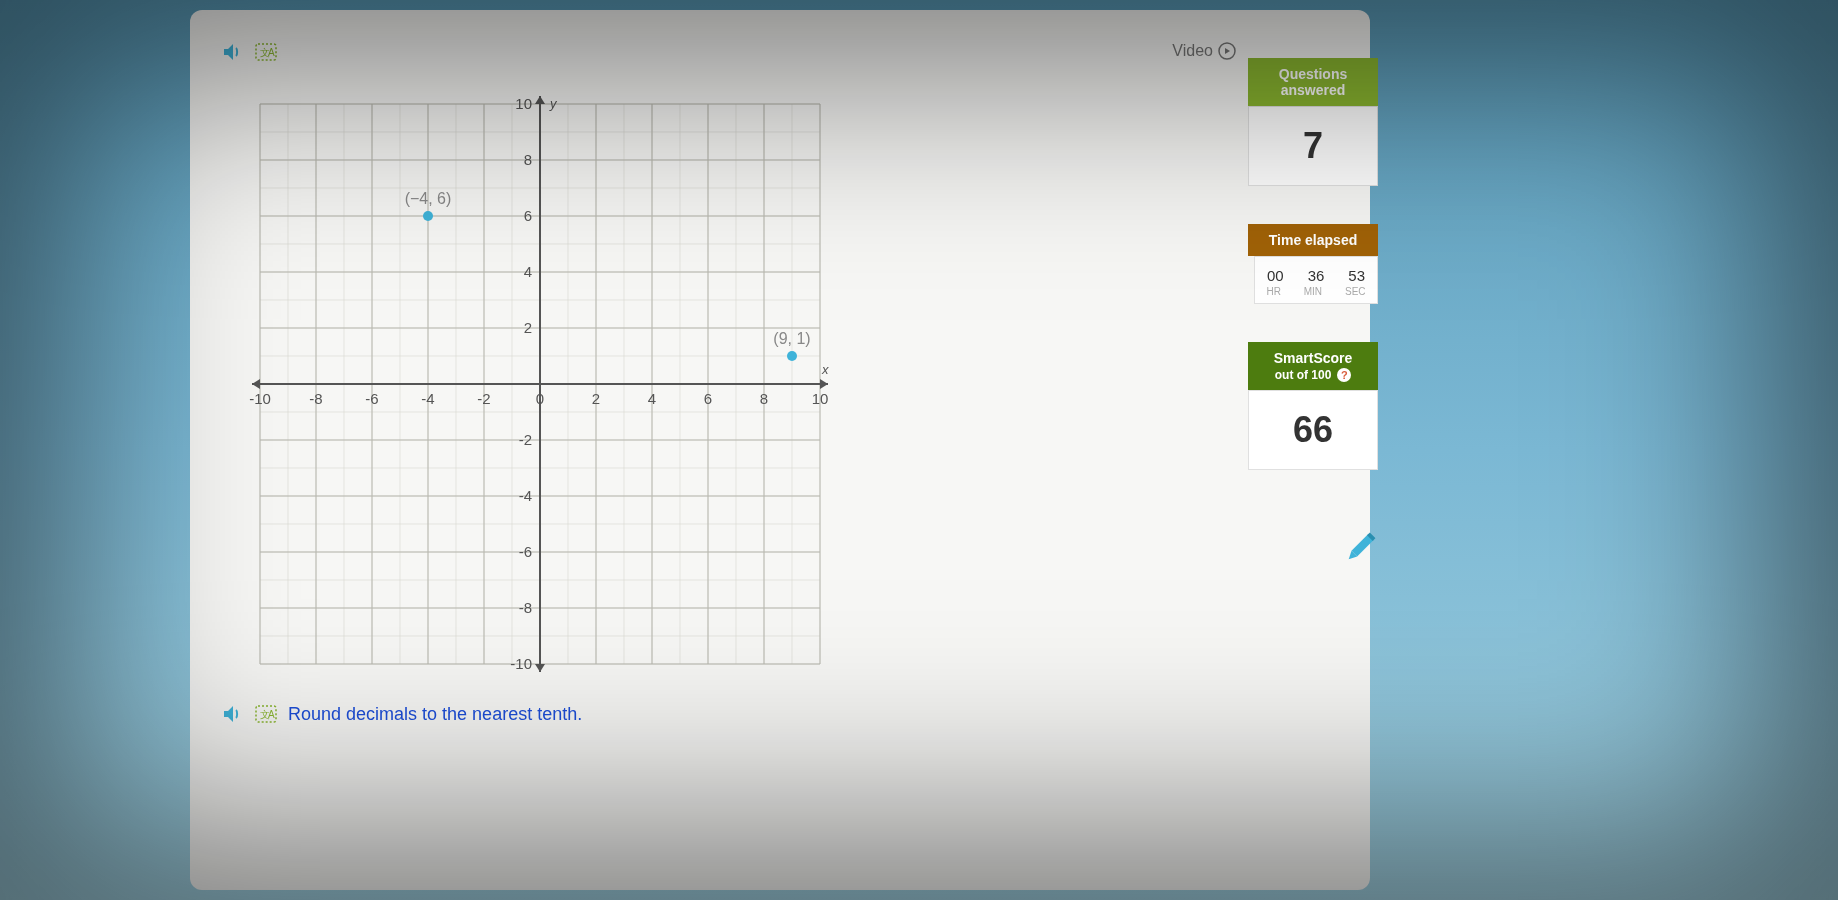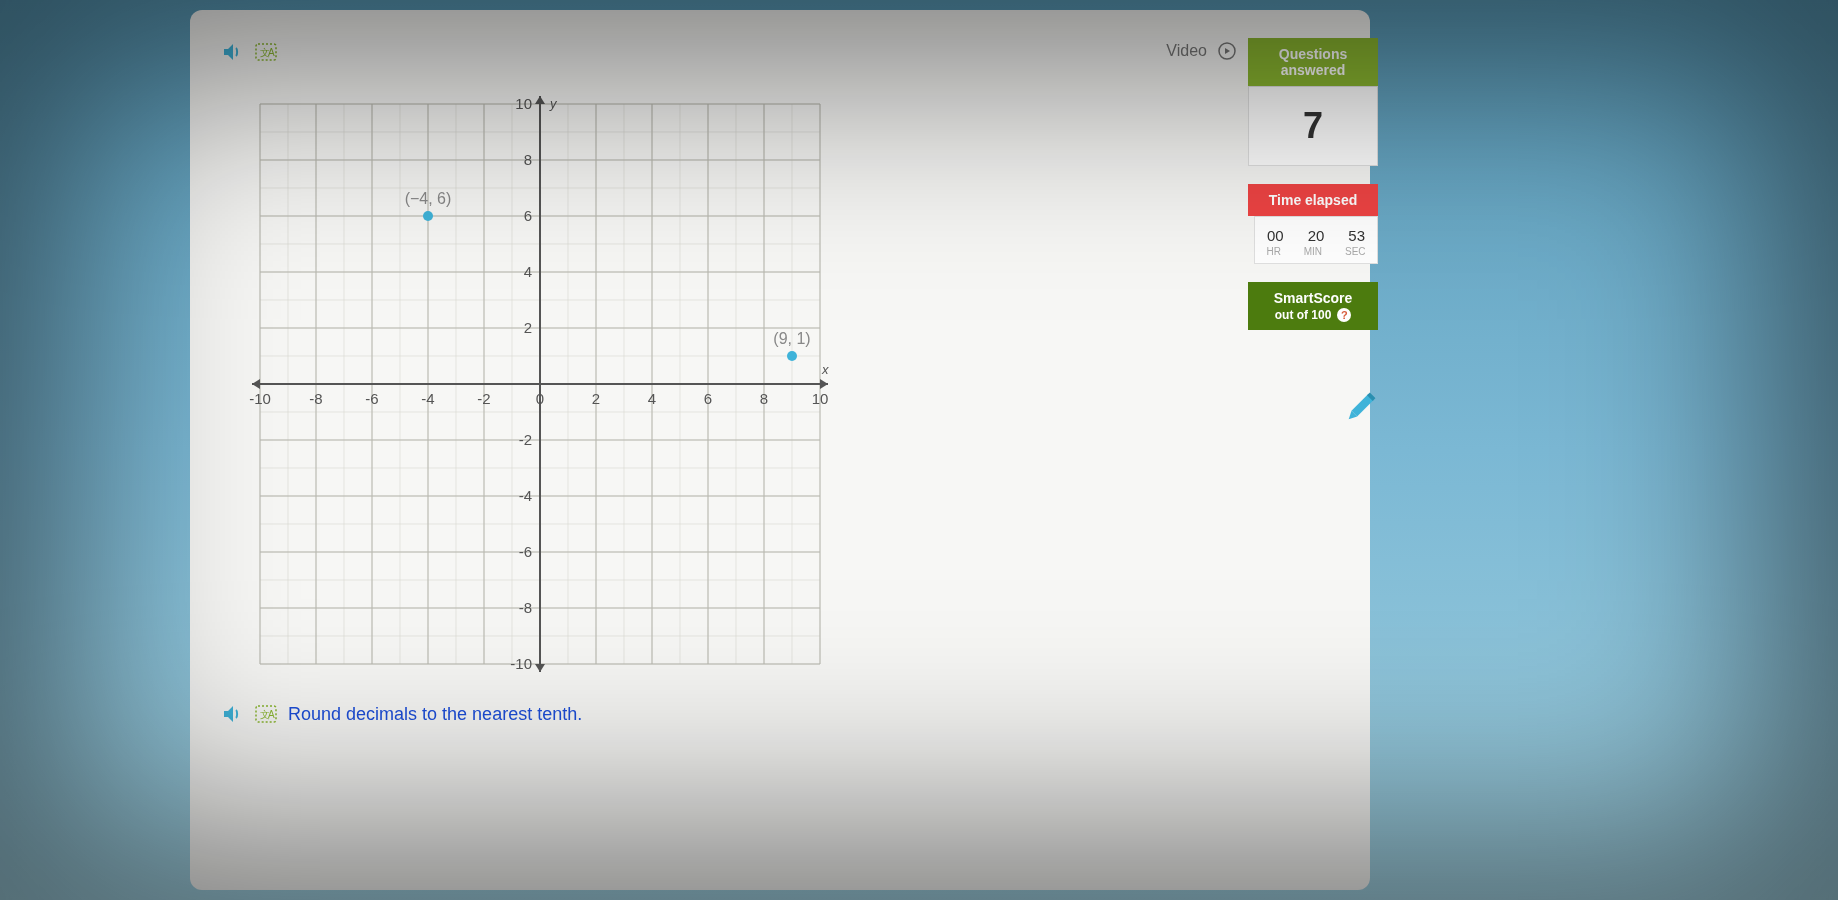--- a/index.html
+++ b/index.html
@@ -74,32 +74,33 @@
     align-items: stretch;
   }
   .video-link {
     position: absolute;
     right: 602px;
     top: 42px;
     font-size: 16px;
     color: #777;
     display: flex;
     align-items: center;
-    gap: 11px;
+    gap: 5px;
     cursor: pointer;
   }
   .badge {
     text-align: center;
     color: #fff;
     padding: 8px 4px;
     font-size: 14px;
     font-weight: bold;
+    margin-top: 20px;
   }
   .badge-green { background: #8bb730; }
-  .badge-blue { background: #ef4444; }
+  .badge-blue { background: #a16207; }
   .badge-orange { background: #4d7c0f; }
   .big-num {
     background: #fff;
     color: #333;
     font-size: 36px;
     font-weight: bold;
     text-align: center;
     padding: 18px 0;
     border: 1px solid #e0e0e0;
   }
@@ -303,37 +304,38 @@
   <div class="big-num">7</div>
 
   <div class="gap"></div>
 
   <div class="badge badge-blue">
     <span>Time elapsed</span>
   </div>
   <div class="time-box">
     <div class="time-row">
       <span>00</span>
-      <span>20</span>
+      <span>36</span>
       <span>53</span>
     </div>
     <div class="time-labels">
       <span>HR</span>
       <span>MIN</span>
       <span>SEC</span>
     </div>
   </div>
 
   <div class="gap"></div>
 
   <div class="badge badge-orange">
     <span>SmartScore</span><br>
     <small><span>out of 100</span></small>
     <span class="help-circle">?</span>
   </div>
+  <div class="big-num">66</div>
 
   <svg class="pencil" viewBox="0 0 36 36">
     <rect x="14" y="2" width="8" height="24" fill="#3fb3d9"></rect>
     <polygon points="14,26 22,26 18,34" fill="#3fb3d9"></polygon>
     <rect x="14" y="0" width="8" height="4" fill="#2a8fb0"></rect>
   </svg>
 </div>
 
 <div class="vignette"></div>
 

